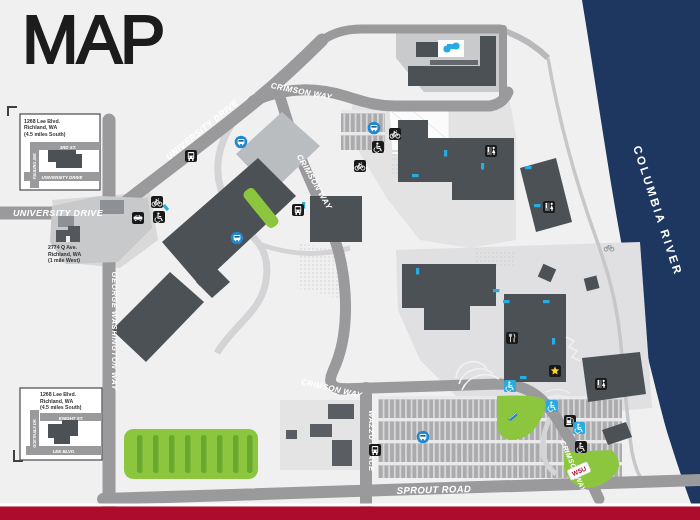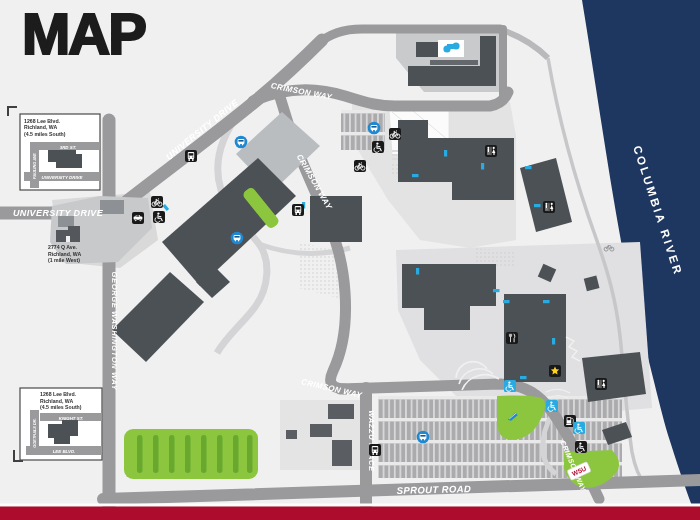--- a/index.html
+++ b/index.html
@@ -1,18 +1,18 @@
 <!DOCTYPE html>
 <html><head>
 <meta charset="utf-8">
 <style>
   html,body{margin:0;padding:0;background:#888;}
   #stage{position:relative;width:700px;height:520px;background:#f0f0f1;overflow:hidden;
          font-family:"Liberation Sans",sans-serif;}
-  .map-title{position:absolute;left:22px;top:0px;font-size:58px;font-weight:bold;
+  .map-title{position:absolute;left:22px;top:0px;font-size:68px;font-weight:normal;
              letter-spacing:-2px;color:#1c1c1c;-webkit-text-stroke:2.2px #1c1c1c;}
   svg{position:absolute;left:0;top:0;}
   text{font-family:"Liberation Sans",sans-serif;}
   .rl{fill:#ffffff;font-style:italic;font-weight:bold;letter-spacing:0.4px;}
   .rlv{fill:#ffffff;font-style:italic;font-weight:bold;letter-spacing:0.6px;}
   .addr{fill:#2e2e30;font-weight:bold;}
   .tiny{fill:#ffffff;font-style:italic;font-weight:bold;}
   .river-label{fill:#ffffff;font-weight:bold;letter-spacing:2.6px;}
   .wsu-text{fill:#AD0C2D;font-weight:bold;}
 </style>

